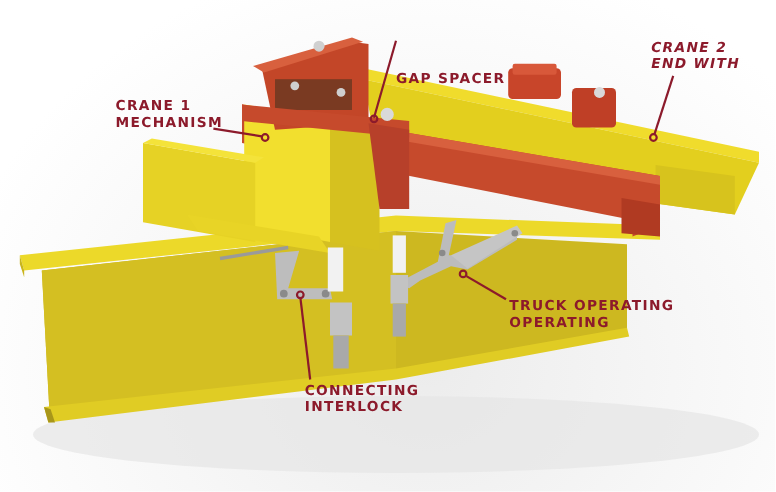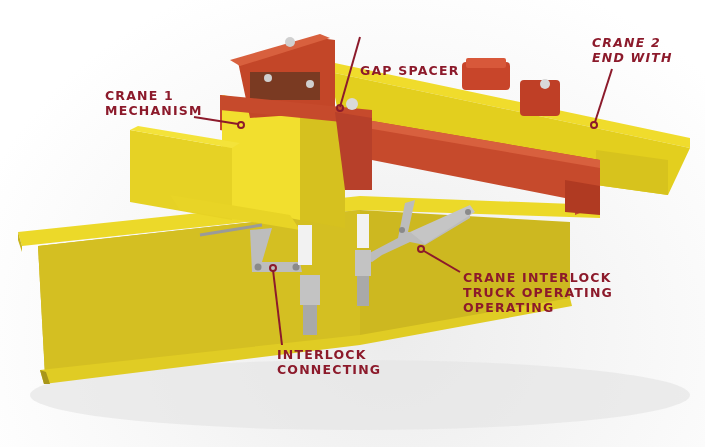--- a/index.html
+++ b/index.html
@@ -124,23 +124,22 @@
     <span>CRANE 2</span>
     <span>END WITH</span>
   </div>
 
   <div class="label" style="left:105px; top:88px;">
     <span>CRANE 1</span>
     <span>MECHANISM</span>
   </div>
 
   <div class="label" style="left:463px; top:270px;">
-    <span>CRANE INTERLOCK</span>
     <span>TRUCK OPERATING</span>
     <span>OPERATING</span>
   </div>
 
   <div class="label" style="left:277px; top:347px;">
+    <span>CONNECTING</span>
     <span>INTERLOCK</span>
-    <span>CONNECTING</span>
   </div>
 
 </div>
 
 </body></html>

